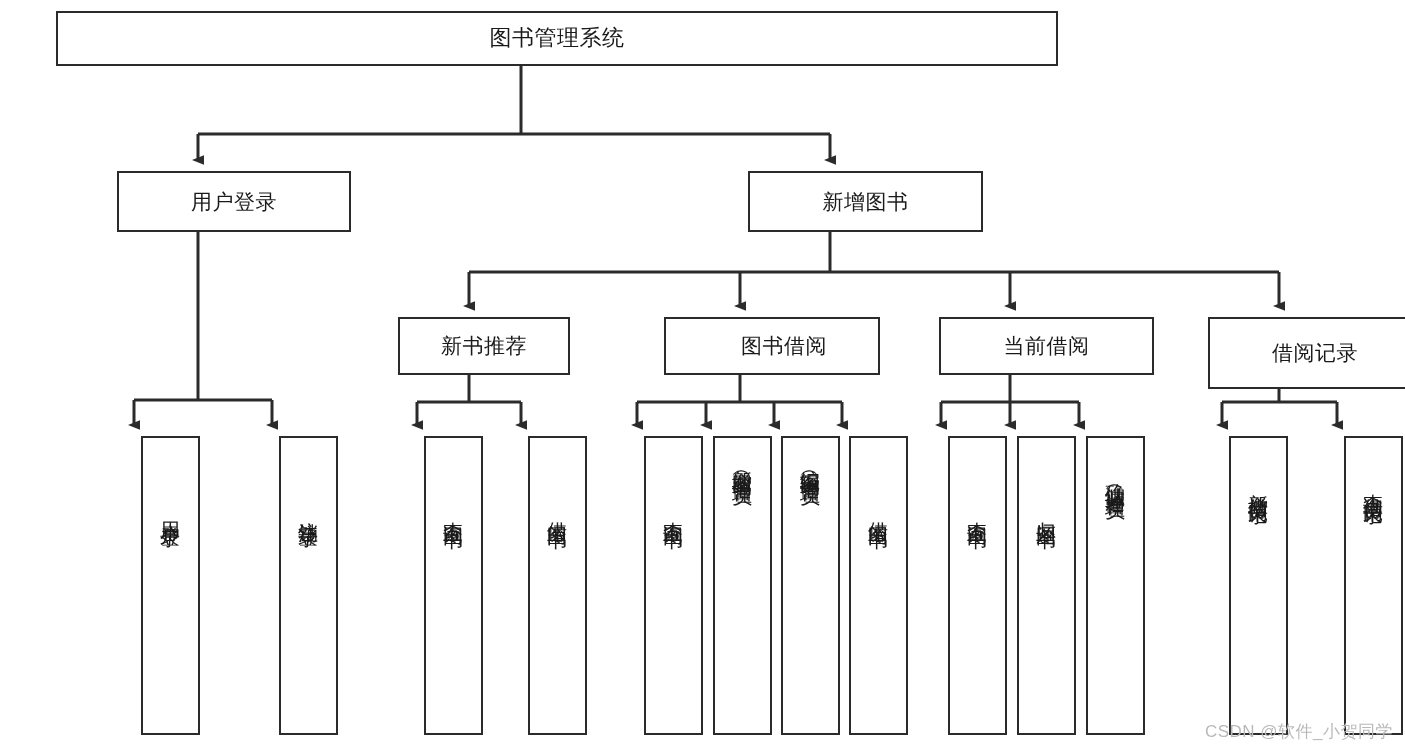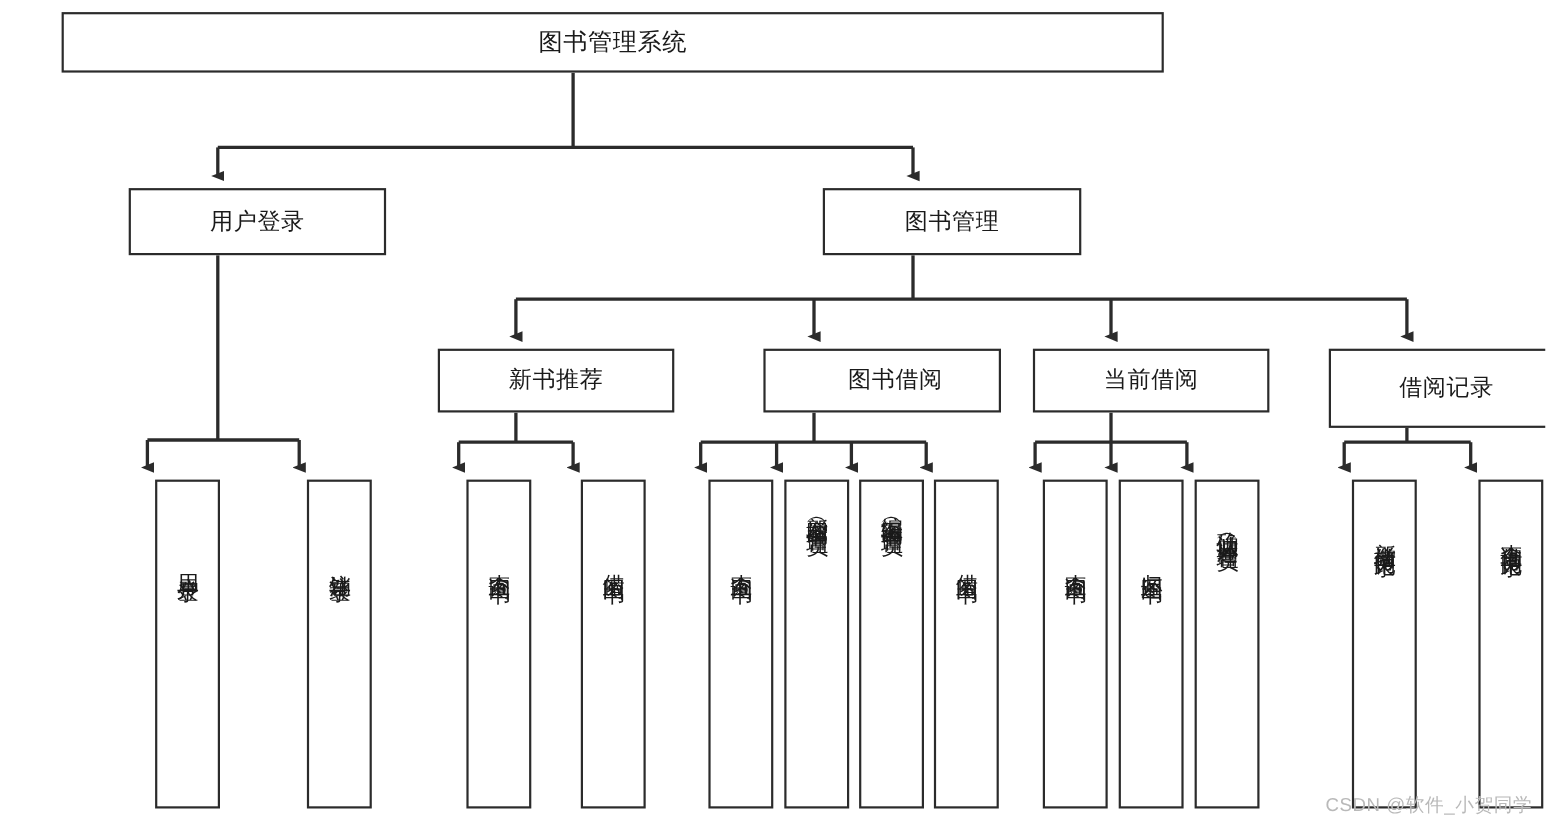--- a/index.html
+++ b/index.html
@@ -140,27 +140,27 @@
   </svg>
 
   <div class="node root" style="left:20px; top:11px; width:1002px; height:55px;">
     <span class="lbl">图书管理系统</span>
   </div>
 
   <div class="node h" style="left:81px; top:171px; width:234px; height:61px;">
     <span class="lbl">用户登录</span>
   </div>
   <div class="node h" style="left:712px; top:171px; width:235px; height:61px;">
-    <span class="lbl">图书管理</span>
-  </div>
-
-  <div class="node h" style="left:362px; top:317px; width:215px; height:58px;">
+    <span class="lbl">新增图书</span>
+  </div>
+
+  <div class="node h" style="left:362px; top:317px; width:172px; height:58px;">
     <span class="lbl">新书推荐</span>
   </div>
-  <div class="node h" style="left:658px; top:317px; width:216px; height:58px;padding-left:24px;">
+  <div class="node h" style="left:628px; top:317px; width:216px; height:58px;padding-left:24px;">
     <span class="lbl">图书借阅</span>
   </div>
   <div class="node h" style="left:903px; top:317px; width:215px; height:58px;">
     <span class="lbl">当前借阅</span>
   </div>
   <div class="node h" style="left:1172px; top:317px; width:214px; height:72px;">
     <span class="lbl">借阅记录</span>
   </div>
 
   <div class="node v mid" style="left:105px; top:436px; width:59px; height:299px;">

